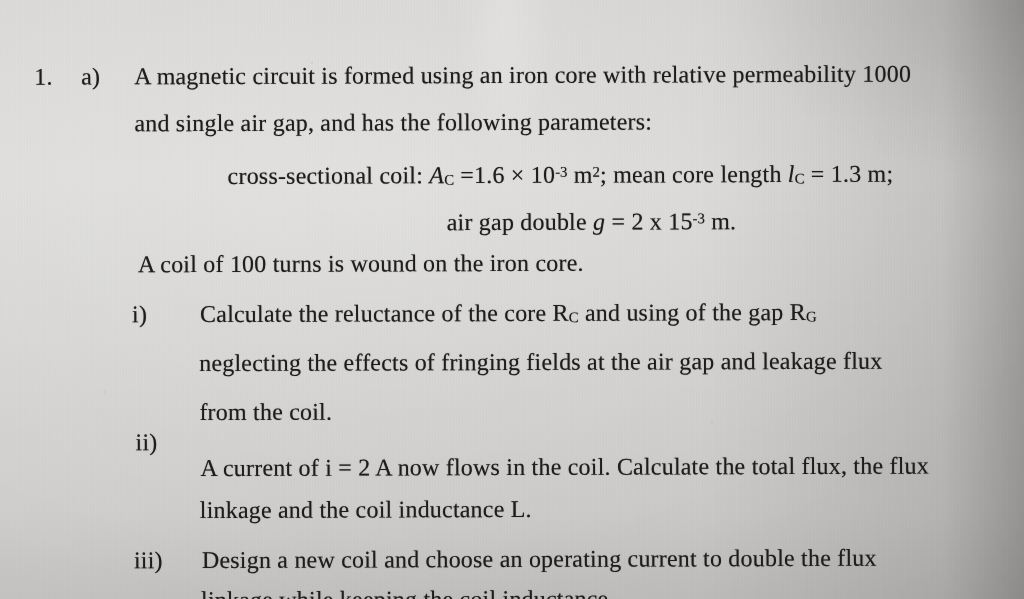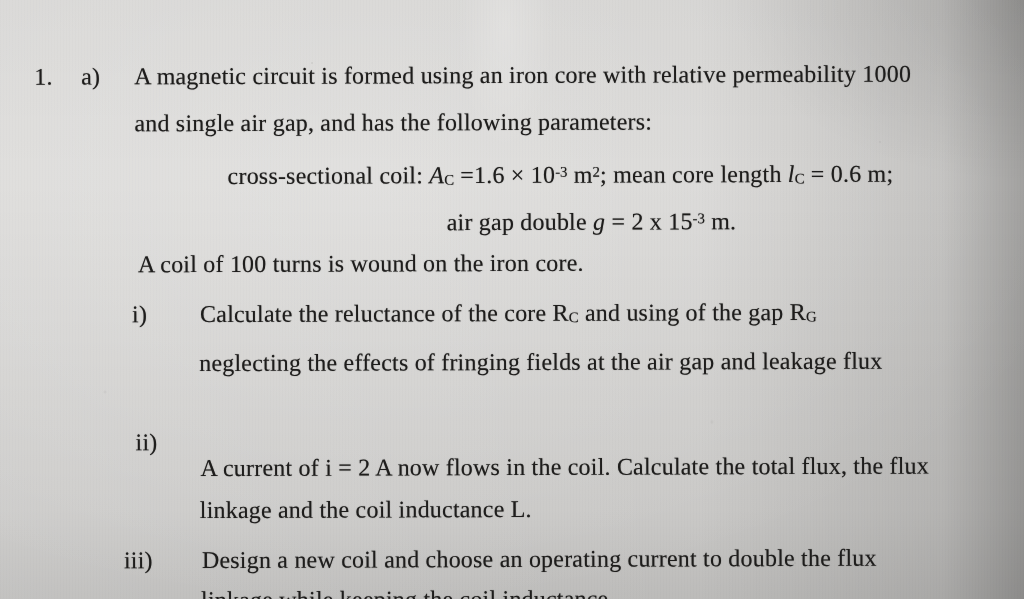--- a/index.html
+++ b/index.html
@@ -53,32 +53,33 @@
 <body>
 
 <div class="photo">
   <div class="textlayer">
 
     <div class="line" style="left:35px; top:59px;">1.</div>
     <div class="line" style="left:82px; top:59px;">a)</div>
     <div class="line" style="left:135px; top:59px;">A magnetic circuit is formed using an iron core with relative permeability 1000</div>
     <div class="line" style="left:135px; top:106px;">and single air gap, and has the following parameters:</div>
 
-    <div class="line" style="left:228px; top:156px;"><span>cross-sectional coil: </span><span class="it">A</span><span class="sub">C</span><span> =1.6 × 10</span><span class="sup">-3</span><span> m</span><span class="sup">2</span><span>; mean core length </span><span class="it">l</span><span class="sub">C</span><span> = 0.6 m;</span></div>
+    <div class="line" style="left:228px; top:156px;"><span>cross-sectional coil: </span><span class="it">A</span><span class="sub">C</span><span> =1.6 × 10</span><span class="sup">-3</span><span> m</span><span class="sup">2</span><span>; mean core length </span><span class="it">l</span><span class="sub">C</span><span> = 1.3 m;</span></div>
 
     <div class="line" style="left:447px; top:203px;"><span>air gap double </span><span class="it">g</span><span> = 2 x 15</span><span class="sup">-3</span><span> m.</span></div>
 
     <div class="line" style="left:138px; top:247px;">A coil of 100 turns is wound on the iron core.</div>
 
     <div class="line" style="left:132px; top:297px;">i)</div>
     <div class="line" style="left:200px; top:297px;"><span>Calculate the reluctance of the core R</span><span class="sub">C</span><span> and using of the gap R</span><span class="sub">G</span></div>
     <div class="line" style="left:199px; top:346px;">neglecting the effects of fringing fields at the air gap and leakage flux</div>
+    <div class="line" style="left:199px; top:395px;">from the coil.</div>
 
     <div class="line" style="left:135px; top:425px;">ii)</div>
     <div class="line" style="left:200px; top:451px;">A current of i = 2 A now flows in the coil. Calculate the total flux, the flux</div>
     <div class="line" style="left:199px; top:493px;">linkage and the coil inductance L.</div>
 
-    <div class="line" style="left:123px; top:543px;">iii)</div>
+    <div class="line" style="left:133px; top:543px;">iii)</div>
     <div class="line" style="left:201px; top:543px;">Design a new coil and choose an operating current to double the flux</div>
     <div class="line" style="left:200px; top:583px;">linkage while keeping the coil inductance</div>
 
   </div>
 </div>
 
 </body></html>

